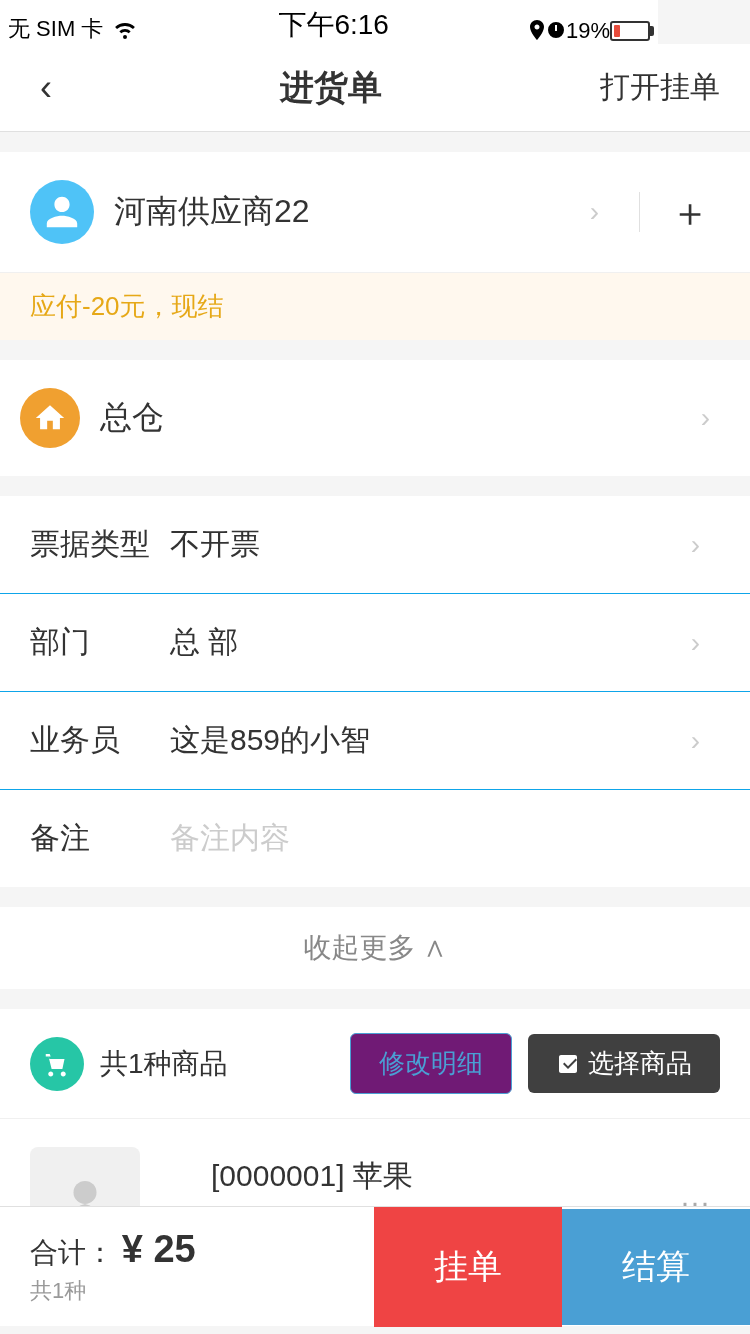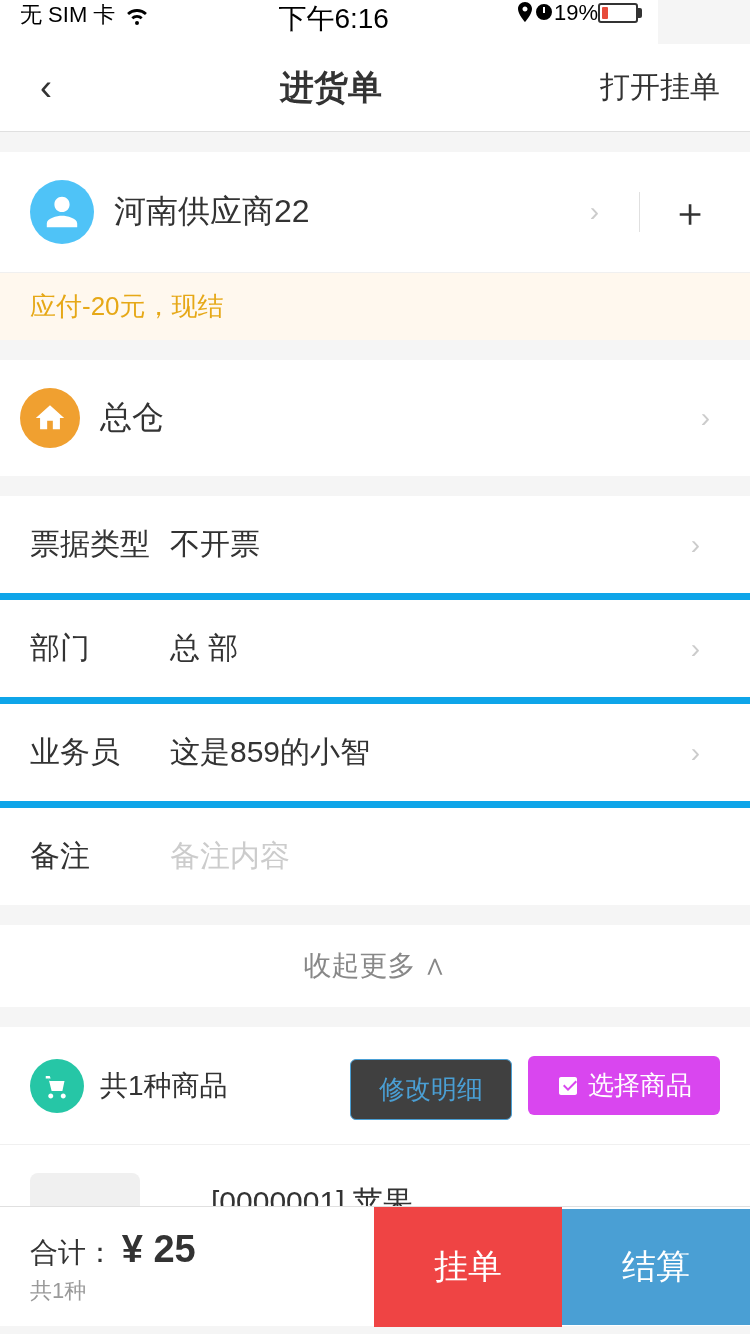--- a/index.html
+++ b/index.html
@@ -12,23 +12,23 @@
       font-size: 28px;
       color: #333;
     }
 
     
     .status-bar {
       width: 658px;
       height: 44px;
       background: #fff;
       display: flex;
-      align-items: flex-start;
+      align-items: flex-end;
       justify-content: space-between;
-      padding: 0 20px;
+      padding: 0 8px;
       font-size: 24px;
       color: #000;
     }
     .status-bar-left {
       display: flex;
       align-items: center;
       gap: 8px;
       font-size: 22px;
     }
     .status-bar-center {
@@ -193,21 +193,21 @@
 
     
     .form-card {
       background: #fff;
       margin-top: 20px;
     }
     .form-row {
       display: flex;
       align-items: center;
       padding: 28px 30px;
-      border-bottom: 7px solid #0ea5e9;
+      border-bottom: 1px solid #0ea5e9;
       min-height: 90px;
     }
     .form-row:last-child {
       border-bottom: none;
     }
     .form-label {
       font-size: 30px;
       color: #333;
       width: 120px;
       flex-shrink: 0;
@@ -262,30 +262,29 @@
       fill: #fff;
     }
     .products-count {
       flex: 1;
       font-size: 28px;
       color: #333;
     }
     .btn-edit {
       border: 1.5px solid #4a9fd4;
       color: #4a9fd4;
-      background: #404040;
+      background: #701a75;
       border-radius: 6px;
       padding: 12px 28px;
       font-size: 26px;
       cursor: pointer;
       margin-right: 16px;
-      margin-top: 8px;
     }
     .btn-select {
-      background: #d946ef;
+      background: #404040;
       color: #fff;
       border: none;
       border-radius: 6px;
       padding: 12px 28px;
       font-size: 26px;
       cursor: pointer;
       display: flex;
       align-items: center;
       gap: 8px;
     }

